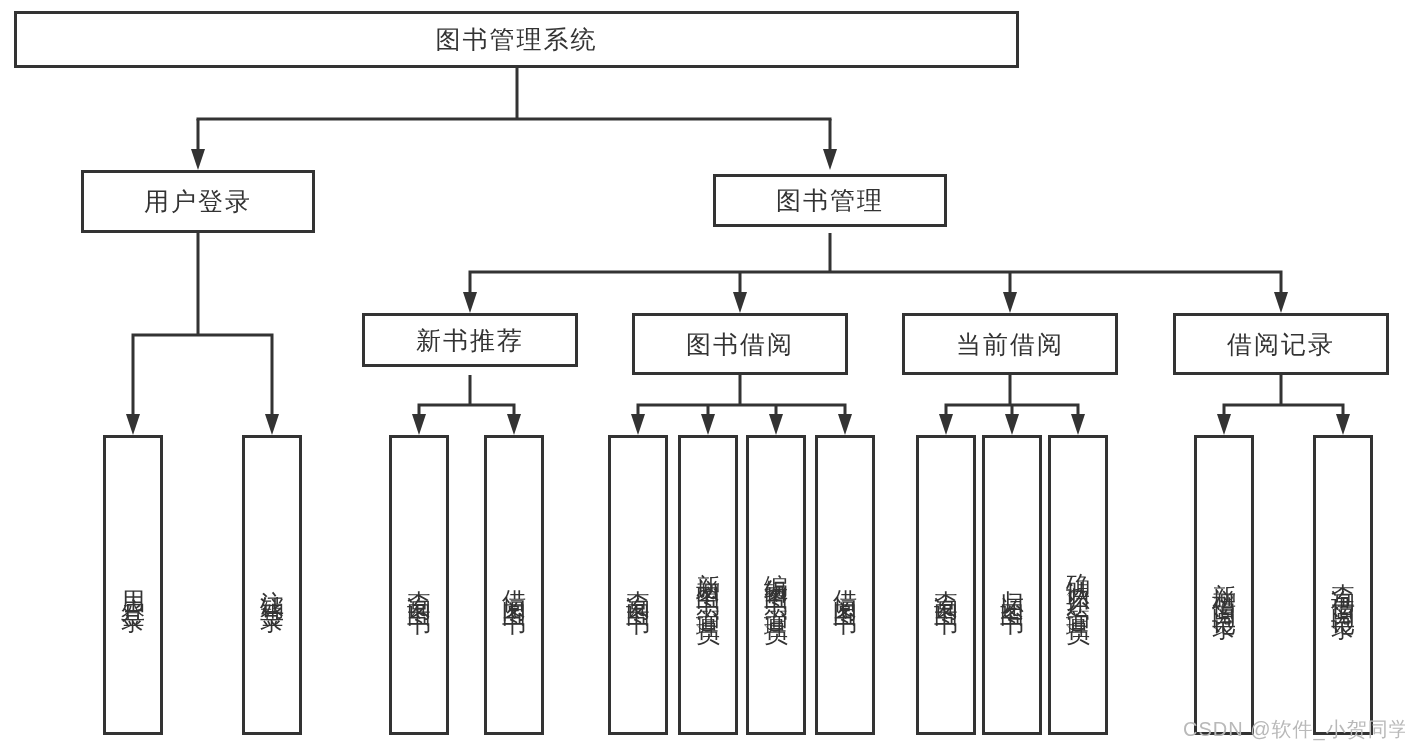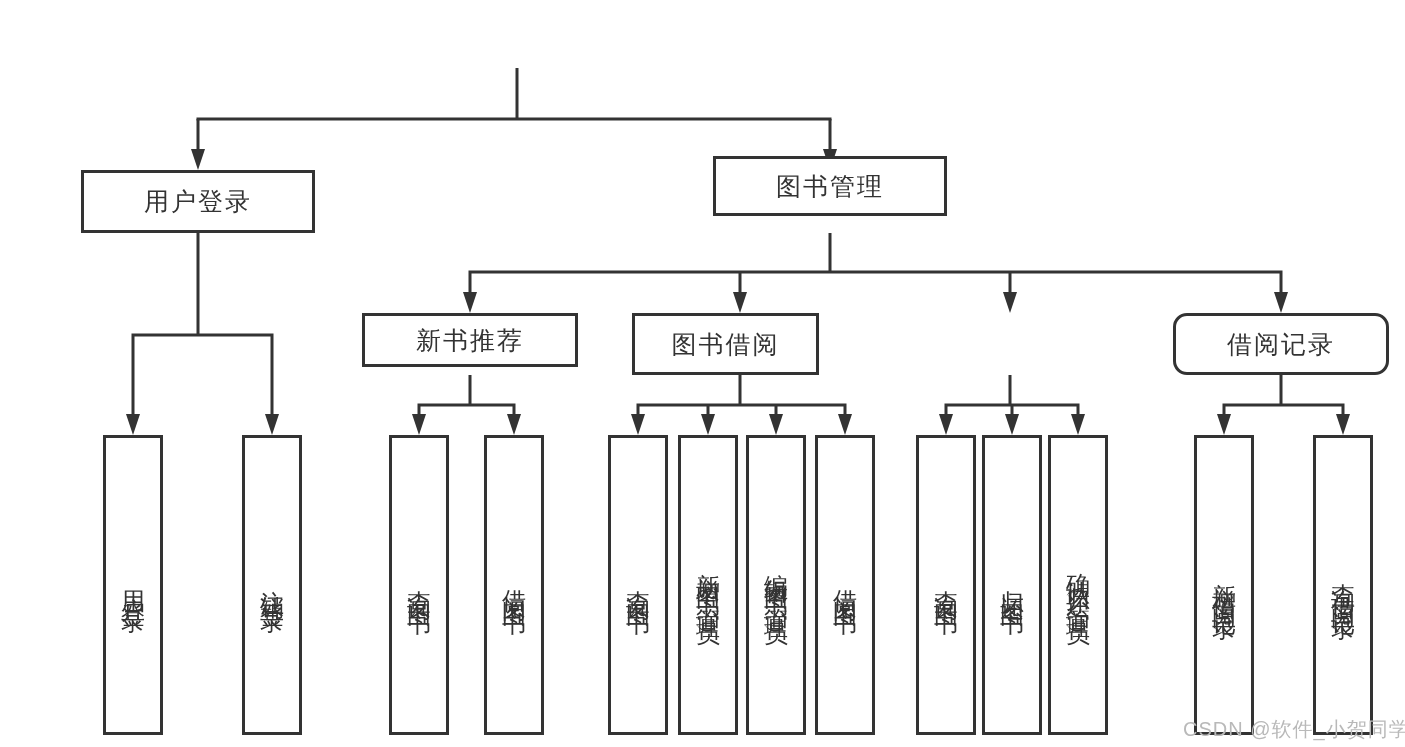--- a/index.html
+++ b/index.html
@@ -99,27 +99,29 @@
       <polygon points="769,414 783,414 776,435"></polygon>
       <polygon points="838,414 852,414 845,435"></polygon>
       <polygon points="939,414 953,414 946,435"></polygon>
       <polygon points="1005,414 1019,414 1012,435"></polygon>
       <polygon points="1071,414 1085,414 1078,435"></polygon>
       <polygon points="1217,414 1231,414 1224,435"></polygon>
       <polygon points="1336,414 1350,414 1343,435"></polygon>
     </g>
   </svg>
 
+  <div class="hbox" style="left:14px; top:11px; width:1005px; height:57px;">图书管理系统</div>
 
   <div class="hbox" style="left:81px; top:170px; width:234px; height:63px;">用户登录</div>
-  <div class="hbox" style="left:713px; top:156px; width:234px; height:60px;">图书管理</div>
+  <div class="hbox" style="left:713px; top:174px; width:234px; height:53px;">图书管理</div>
 
   <div class="hbox" style="left:362px; top:313px; width:216px; height:54px;">新书推荐</div>
-  <div class="hbox" style="left:632px; top:313px; width:187px; height:62px;">图书借阅</div>
-  <div class="hbox" style="left:1173px; top:313px; width:216px; height:62px;border-radius:14px;">借阅记录</div>
+  <div class="hbox" style="left:632px; top:313px; width:216px; height:62px;">图书借阅</div>
+  <div class="hbox" style="left:902px; top:313px; width:216px; height:62px;">当前借阅</div>
+  <div class="hbox" style="left:1173px; top:313px; width:216px; height:62px;">借阅记录</div>
 
   <div class="vbox" style="left:103px; top:435px;">
     <span class="vlabel">用户登录</span>
   </div>
   <div class="vbox" style="left:242px; top:435px;">
     <span class="vlabel">注销登录</span>
   </div>
 
   <div class="vbox" style="left:389px; top:435px;">
     <span class="vlabel">查询图书</span>

